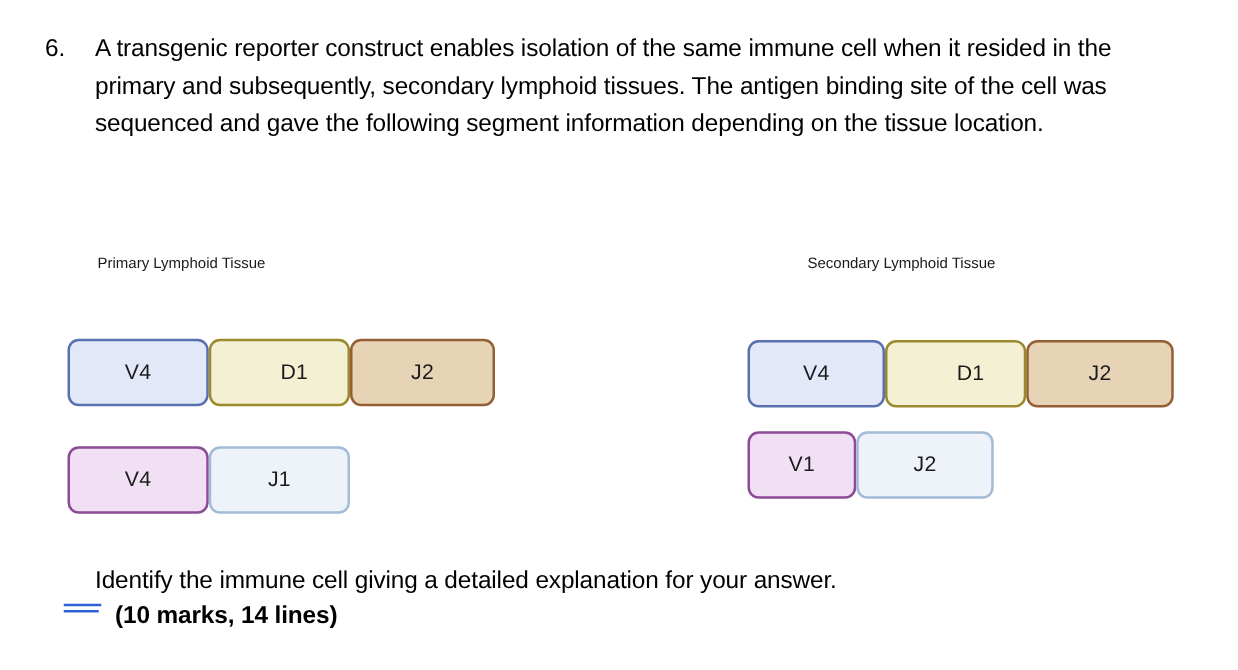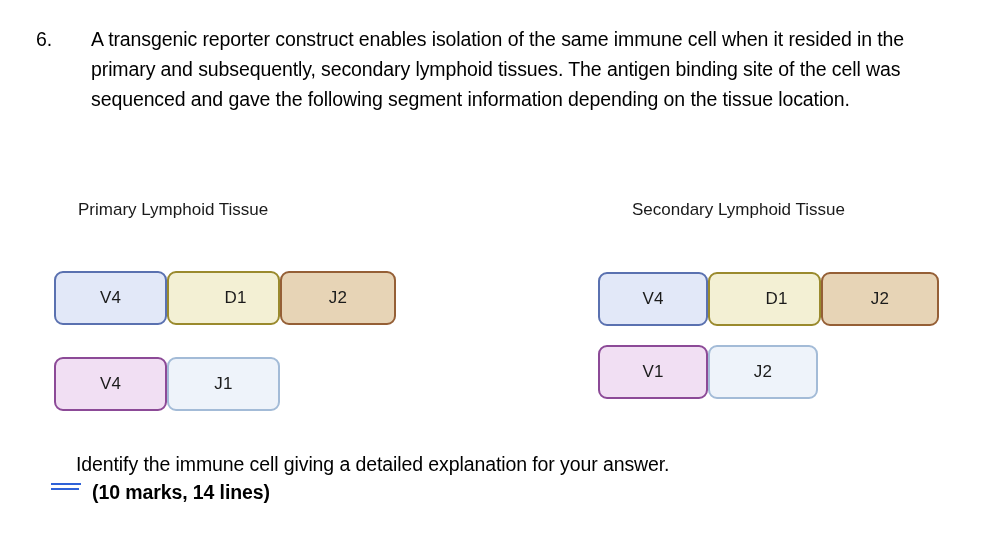--- a/index.html
+++ b/index.html
@@ -32,36 +32,35 @@
     font-size: 19.5px;
     line-height: 30px;
     color: #000;
   }
   #question-text {
     flex: 1 1 auto;
     font-size: 19.5px;
     line-height: 30px;
     letter-spacing: -0.1px;
     color: #000;
-    margin-left: 15px;
   }
 
   
   #diagram {
     position: absolute;
     left: 0;
     top: 0;
     width: 990px;
     height: 536px;
     pointer-events: none;
   }
   .panel { position: absolute; pointer-events: auto; }
   .panel-title {
     position: absolute;
-    font-size: 17px;
+    font-size: 12px;
     line-height: 20px;
     color: #1a1a1a;
     white-space: nowrap;
   }
 
   .seg-row {
     position: absolute;
     display: flex;
     align-items: flex-end;
   }
@@ -141,30 +140,30 @@
       <div class="segment seg-j-tan" style="width:116px;">J2</div>
     </div>
 
     <div class="seg-row" style="left:54px; top:357px;">
       <div class="segment seg-v-lilac" style="width:113px;">V4</div>
       <div class="segment seg-j-pale" style="width:113px;">J1</div>
     </div>
   </div>
 
   <div class="panel">
-    <div class="panel-title" style="left:632px; top:200px;">Secondary Lymphoid Tissue</div>
+    <div class="panel-title" style="left:646px; top:200px;">Secondary Lymphoid Tissue</div>
 
     <div class="seg-row" style="left:598px; top:272px;">
       <div class="segment seg-v-blue" style="width:110px;">V4</div>
       <div class="segment seg-d-cream" style="width:113px;">D1</div>
       <div class="segment seg-j-tan" style="width:118px;">J2</div>
     </div>
 
     <div class="seg-row" style="left:598px; top:345px;">
-      <div class="segment seg-v-lilac" style="width:110px;">V1</div>
+      <div class="segment seg-v-lilac" style="width:87px;">V1</div>
       <div class="segment seg-j-pale" style="width:110px;">J2</div>
     </div>
   </div>
 
 </div>
 
 <div id="closing">
   <div id="closing-line1">Identify the immune cell giving a detailed explanation for your answer.</div>
   <div id="closing-line2">(10 marks, 14 lines)</div>
   <div id="edit-mark">

